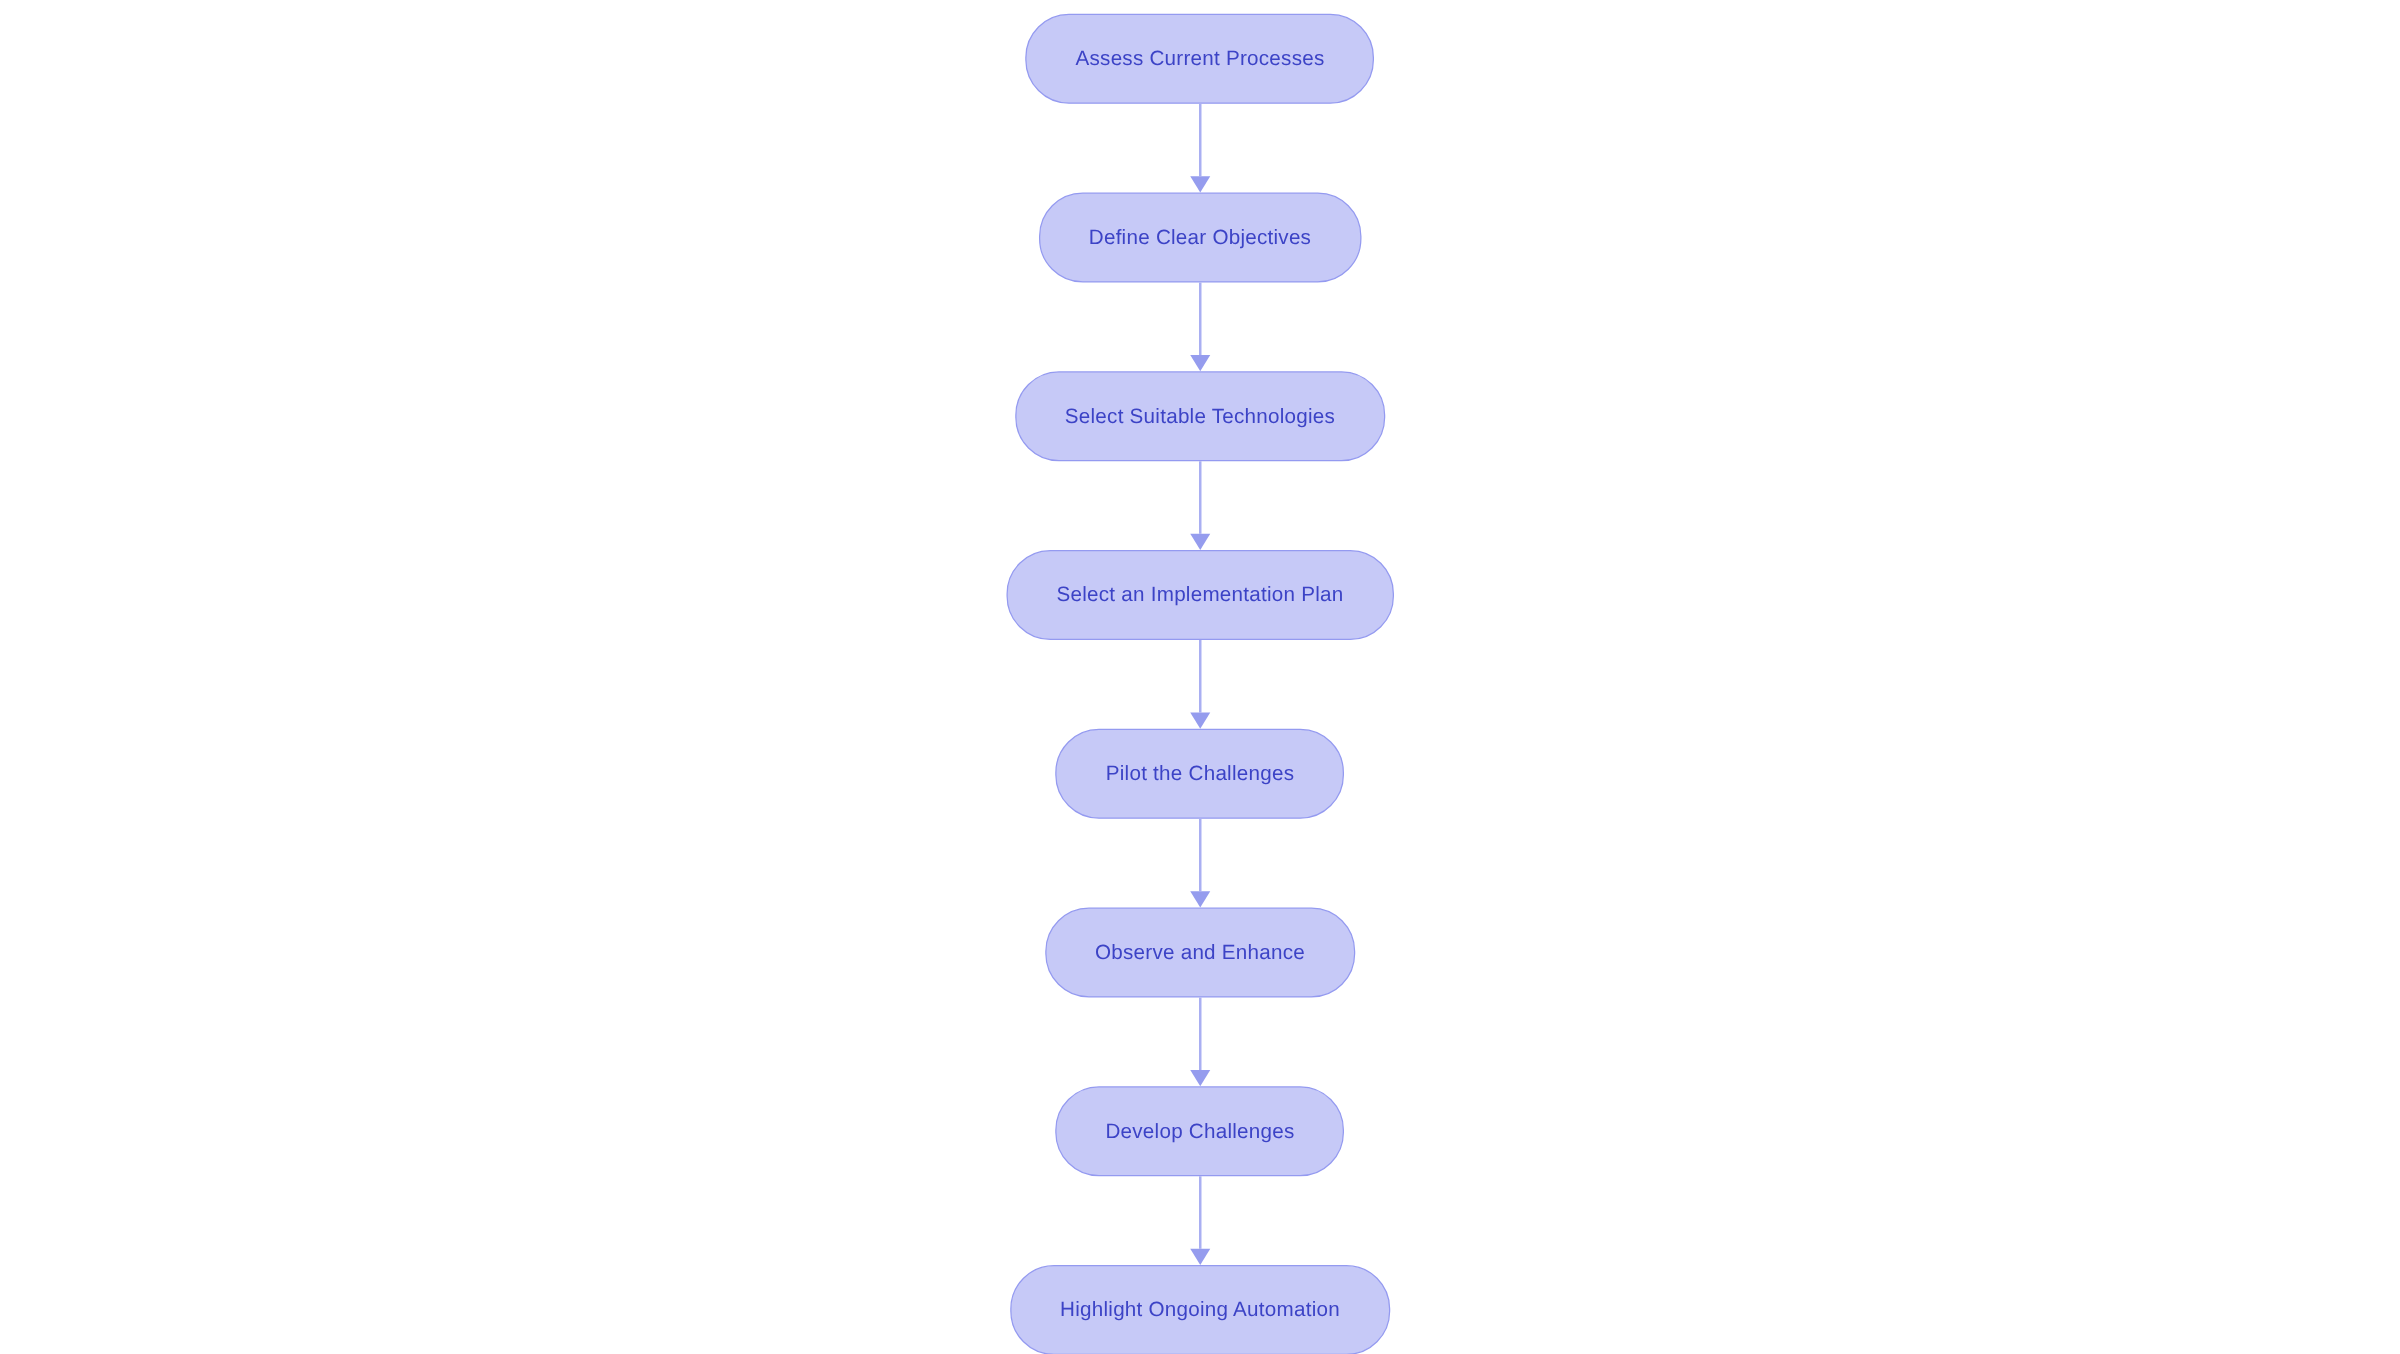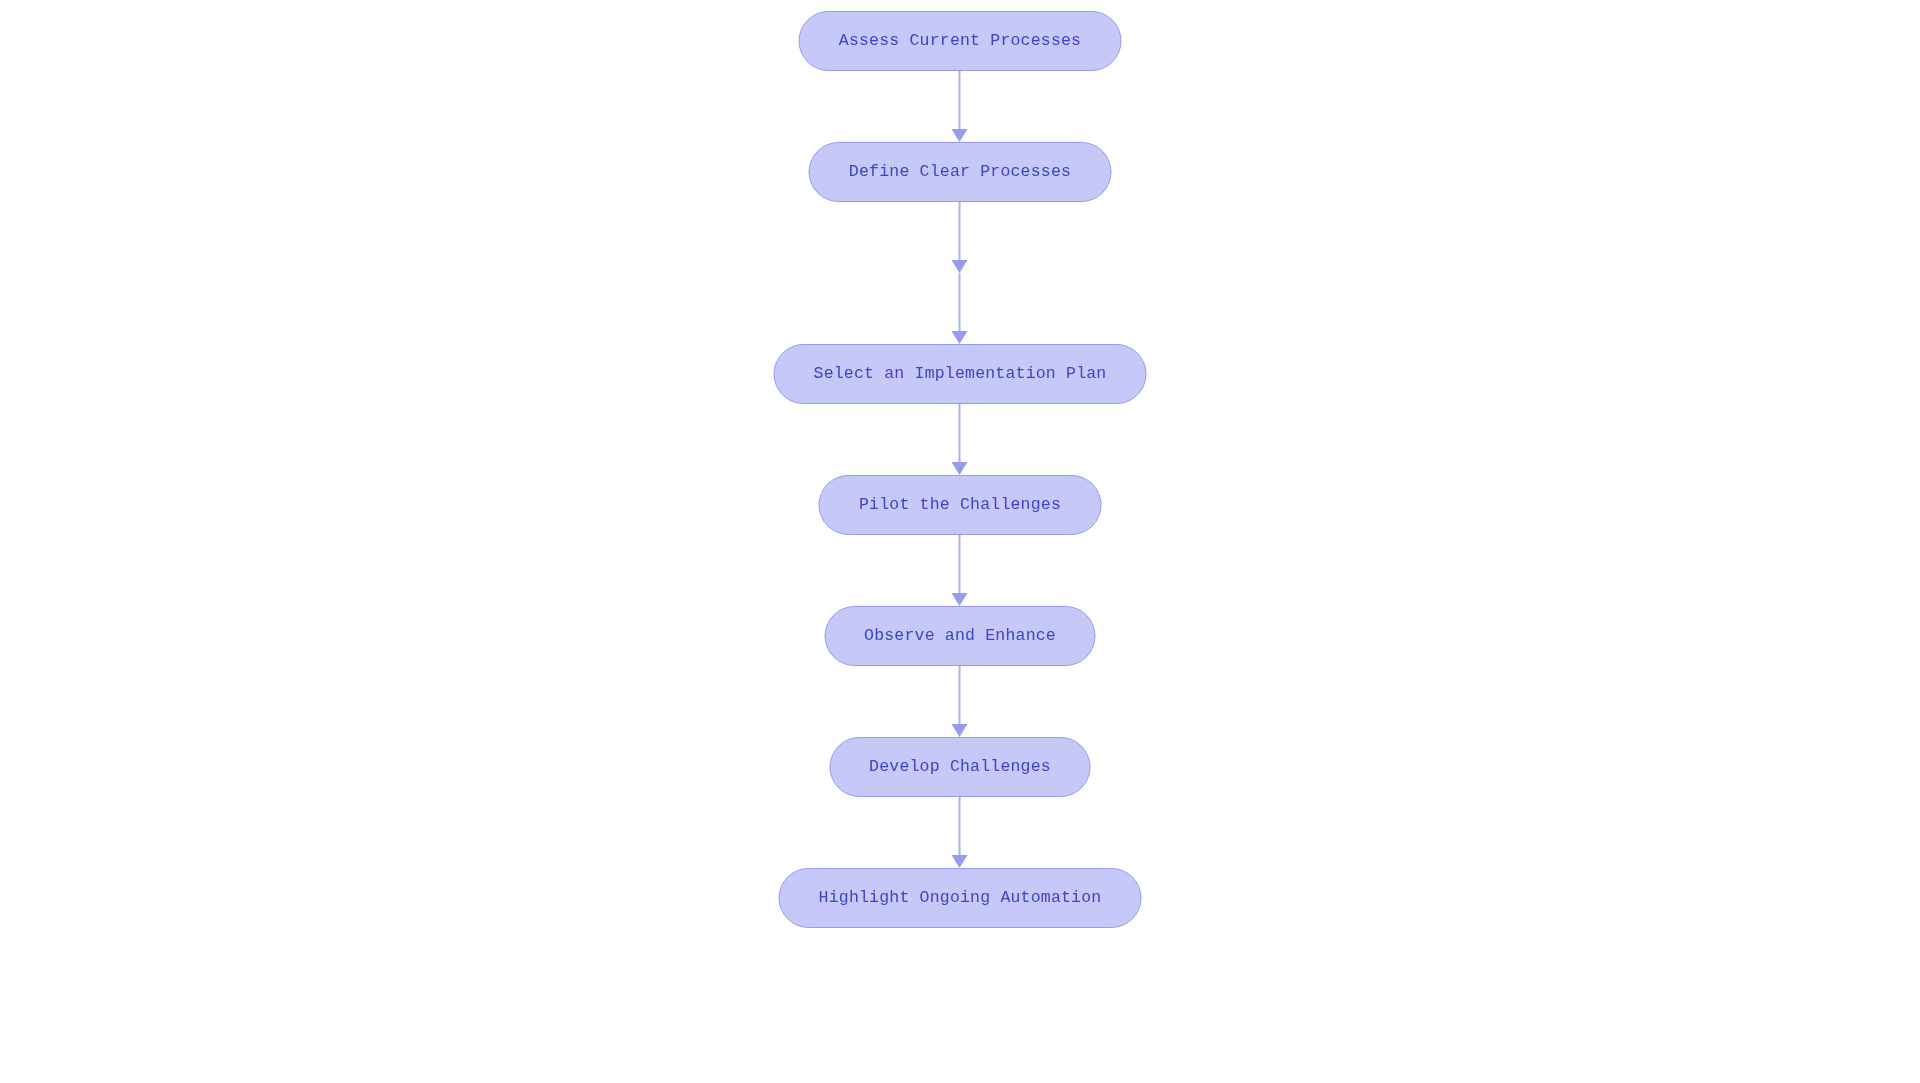--- a/index.html
+++ b/index.html
@@ -17,33 +17,32 @@
     top: 11px;
     left: 50%;
     transform: translateX(-50%);
     display: flex;
     flex-direction: column;
     align-items: center;
   }
 
   .node {
     box-sizing: border-box;
-    height: 60px;
+    height: 72px;
     padding: 0 39px;
     border-radius: 35px;
     background: var(--node-fill);
     border: 1px solid var(--node-border);
     color: var(--node-text);
     display: flex;
     align-items: center;
     justify-content: center;
     white-space: nowrap;
     font-size: 16.5px;
     letter-spacing: 0.2px;
-    font-family: Liberation Mono, monospace;
   }
 
   .node-label {
     display: inline-block;
     line-height: 1;
   }
 
   .arrow {
     height: 71px;
     display: flex;
@@ -72,28 +71,31 @@
   <div class="node">
     <span class="node-label">Assess Current Processes</span>
   </div>
 
   <div class="arrow">
     <div class="arrow-line"></div>
     <div class="arrow-head"></div>
   </div>
 
   <div class="node">
-    <span class="node-label">Define Clear Processes</span>
+    <span class="node-label">Define Clear Objectives</span>
   </div>
 
   <div class="arrow">
     <div class="arrow-line"></div>
     <div class="arrow-head"></div>
   </div>
 
+  <div class="node">
+    <span class="node-label">Select Suitable Technologies</span>
+  </div>
 
   <div class="arrow">
     <div class="arrow-line"></div>
     <div class="arrow-head"></div>
   </div>
 
   <div class="node">
     <span class="node-label">Select an Implementation Plan</span>
   </div>
 

